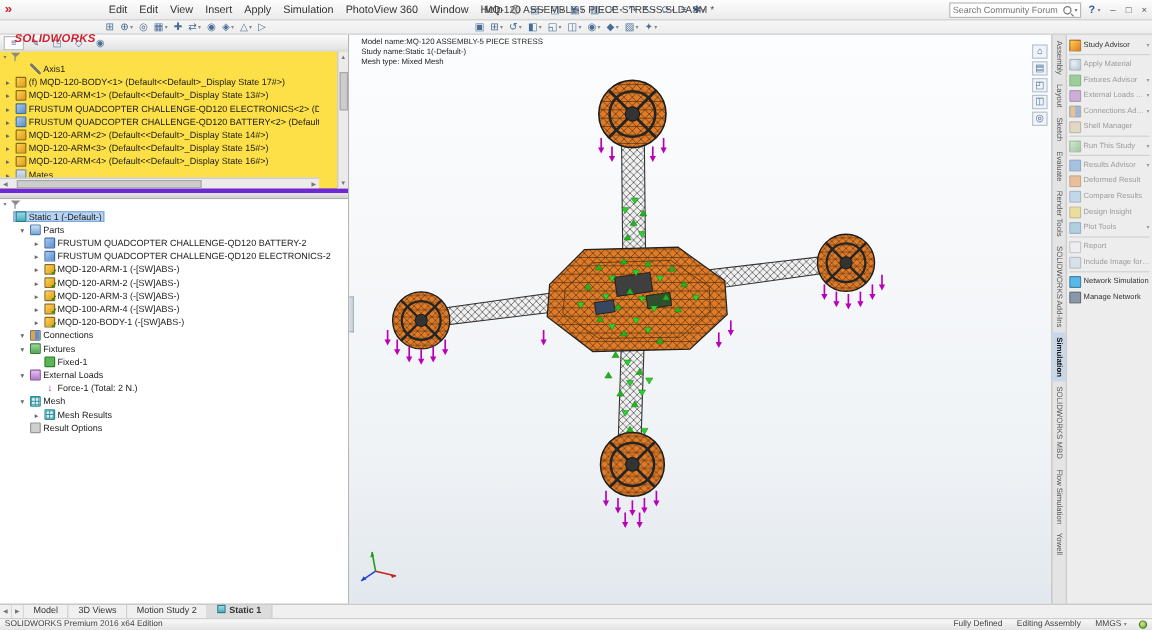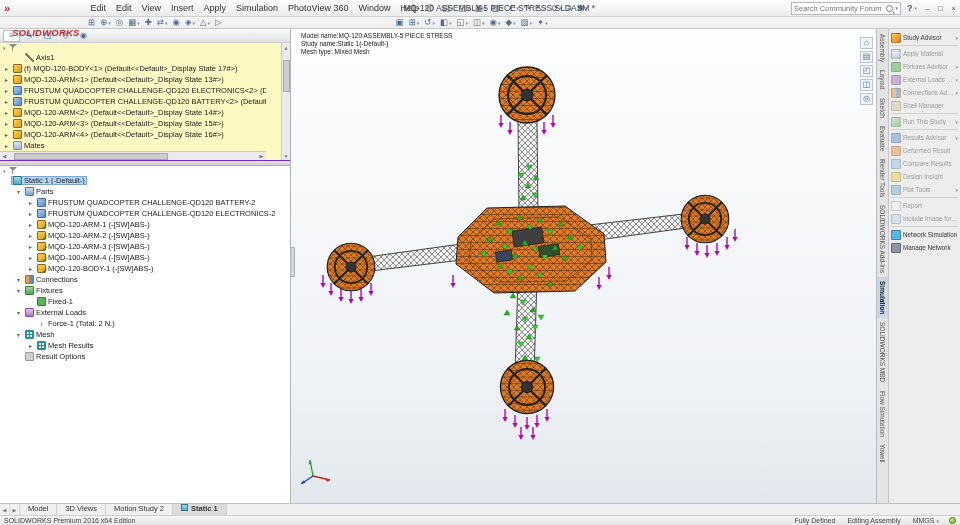--- a/index.html
+++ b/index.html
@@ -38,21 +38,21 @@
   
   #main{flex:1;display:flex;min-height:0;}
 
   
   #left-panel{width:291px;flex:0 0 291px;background:#f0f0f0;border-right:1px solid #b5b5b5;display:flex;flex-direction:column;}
   .panel-tabs{height:14px;flex:0 0 14px;background:linear-gradient(#fafafa,#e2e2e2);border-bottom:1px solid #cfcfcf;display:flex;align-items:center;gap:1px;padding-left:3px;}
   .panel-tab{width:17px;height:12px;display:flex;align-items:center;justify-content:center;border:1px solid transparent;}
   .panel-tab.active{background:#fff;border-color:#bbb;}
   .pt-glyph{font-size:8px;color:#4a6d96;line-height:1;}
 
-  .tree-top{height:118px;flex:0 0 118px;background:#fef9c3;display:flex;border-bottom:1px solid #6d28d9;gap:15px;}
+  .tree-top{height:118px;flex:0 0 118px;background:#fde047;display:flex;border-bottom:4px solid #6d28d9;gap:15px;}
   .tree-top-body{flex:1;display:flex;flex-direction:column;overflow:hidden;}
   .filter-row{height:9px;flex:0 0 9px;display:flex;align-items:center;gap:3px;padding-left:3px;}
   .funnel-caret{font-size:5px;color:#777;}
   .funnel-icon{width:8px;height:8px;position:relative;}
   .funnel-icon::before{content:"";position:absolute;left:0;top:0;border-left:4px solid transparent;border-right:4px solid transparent;border-top:4px solid #8a8a8a;}
   .funnel-icon::after{content:"";position:absolute;left:3.2px;top:3.5px;width:1.6px;height:4px;background:#8a8a8a;}
 
   .tree{overflow:hidden;}
   .tree-row{height:11px;display:flex;align-items:center;font-size:7.5px;white-space:nowrap;color:#1a1a1a;}
   .tree-row[data-indent="0"]{padding-left:2px;}

